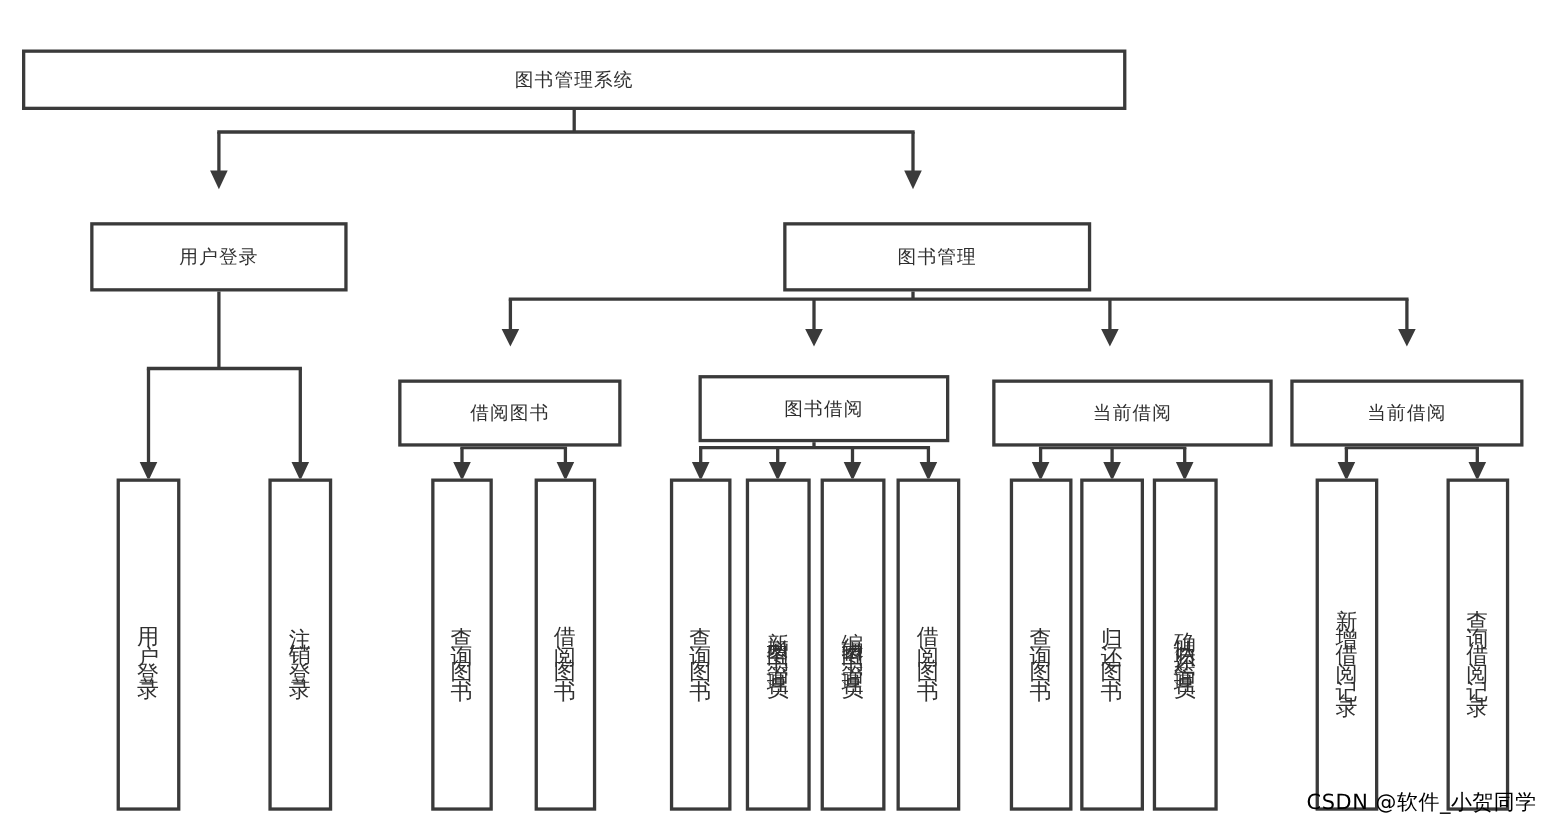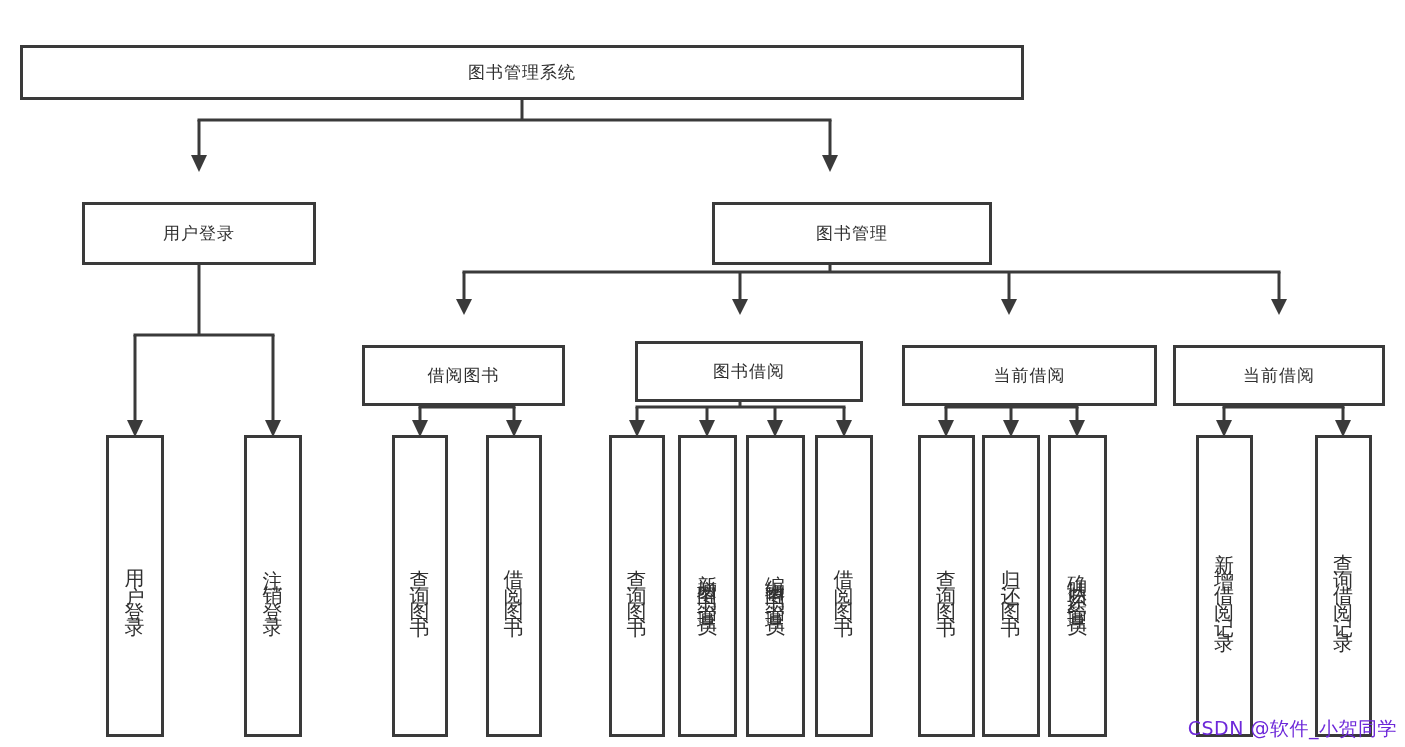--- a/index.html
+++ b/index.html
@@ -56,21 +56,21 @@
     white-space: nowrap;
   }
   .leaf.tight .vtext {
     letter-spacing: 0.3em;
   }
   .watermark {
     position: absolute;
     right: 8px;
     bottom: 5px;
     font-size: 19px;
-    color: #6d28d9;
+    color: #000000;
     letter-spacing: 0.5px;
     z-index: 5;
   }
   
   #root-box        { left: 20px;   top: 13px;  width: 1004px; height: 55px; }
   #n-user-login    { left: 82px;   top: 170px; width: 234px;  height: 63px; }
   #n-book-mgmt     { left: 712px;  top: 170px; width: 280px;  height: 63px; }
   #n-new-book      { left: 362px;  top: 313px; width: 203px;  height: 61px; }
   #n-book-borrow   { left: 635px;  top: 309px; width: 228px;  height: 61px; }
   #n-current       { left: 902px;  top: 313px; width: 255px;  height: 61px; }

